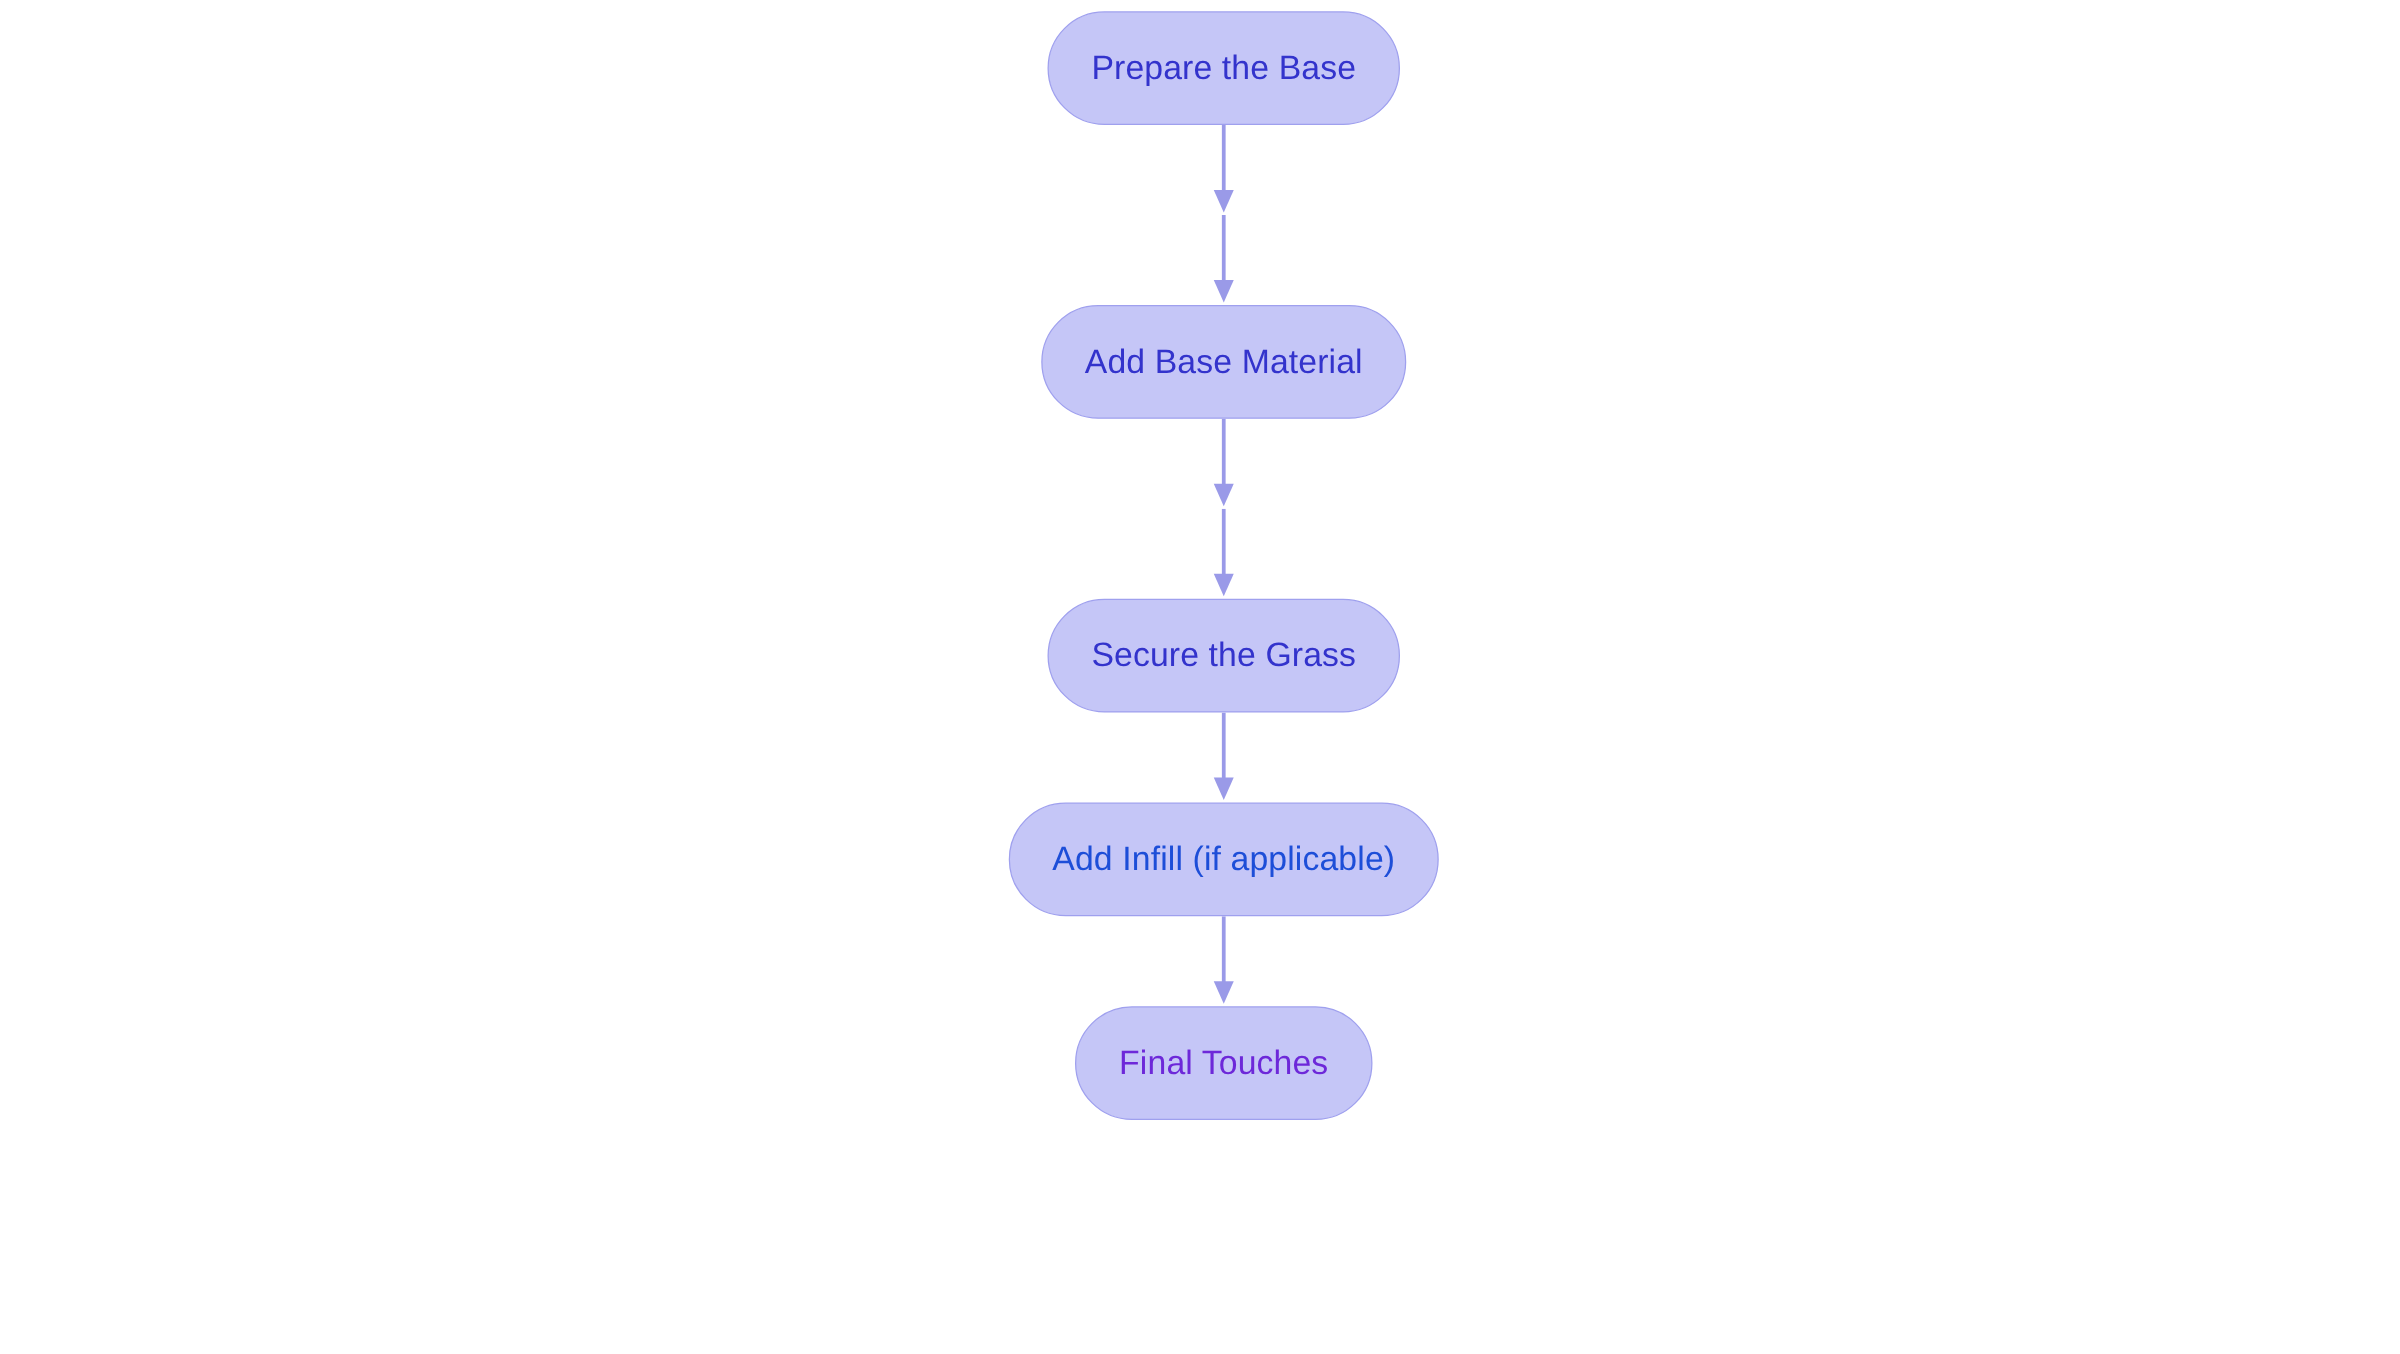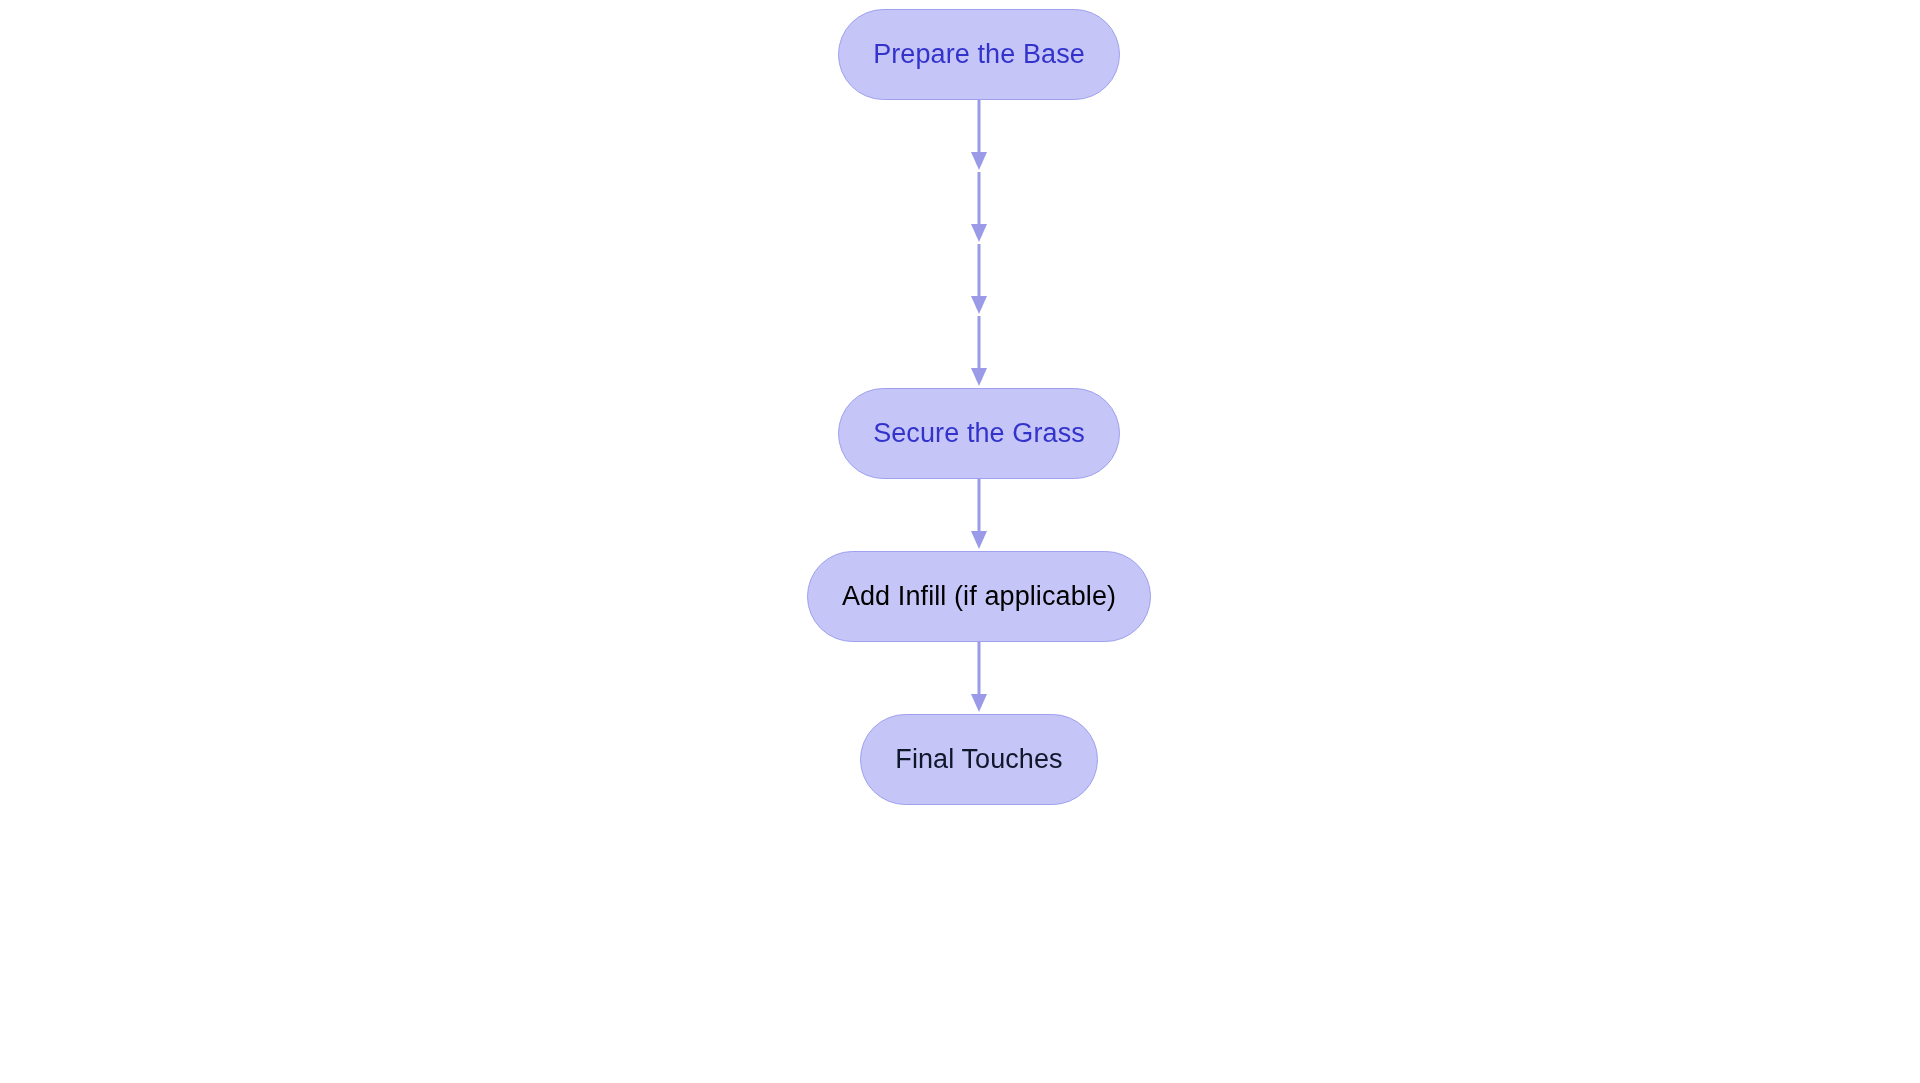--- a/index.html
+++ b/index.html
@@ -79,20 +79,25 @@
   </div>
 
 
   <div class="connector">
     <svg width="20" height="72" viewBox="0 0 20 72" aria-hidden="true">
       <line x1="10" y1="0" x2="10" y2="56" stroke="#9a9ae8" stroke-width="3"></line>
       <polygon points="10,70 2,52 18,52" fill="#9a9ae8"></polygon>
     </svg>
   </div>
 
+  <div class="flow-row">
+    <div class="node" style="background: rgb(197, 198, 247); border-color: rgb(159, 160, 238); color: rgb(51, 51, 204);">
+      <span>Add Base Material</span>
+    </div>
+  </div>
 
   <div class="connector">
     <svg width="20" height="72" viewBox="0 0 20 72" aria-hidden="true">
       <line x1="10" y1="0" x2="10" y2="56" stroke="#9a9ae8" stroke-width="3"></line>
       <polygon points="10,70 2,52 18,52" fill="#9a9ae8"></polygon>
     </svg>
   </div>
 
 
   <div class="connector">
@@ -109,31 +114,31 @@
   </div>
 
   <div class="connector">
     <svg width="20" height="72" viewBox="0 0 20 72" aria-hidden="true">
       <line x1="10" y1="0" x2="10" y2="56" stroke="#9a9ae8" stroke-width="3"></line>
       <polygon points="10,70 2,52 18,52" fill="#9a9ae8"></polygon>
     </svg>
   </div>
 
   <div class="flow-row">
-    <div class="node" style="background: rgb(197, 198, 247); border-color: rgb(159, 160, 238); color: #000000;">
+    <div class="node" style="background: rgb(197, 198, 247); border-color: rgb(159, 160, 238); color: #1d4ed8;">
       <span>Add Infill (if applicable)</span>
     </div>
   </div>
 
   <div class="connector">
     <svg width="20" height="72" viewBox="0 0 20 72" aria-hidden="true">
       <line x1="10" y1="0" x2="10" y2="56" stroke="#9a9ae8" stroke-width="3"></line>
       <polygon points="10,70 2,52 18,52" fill="#9a9ae8"></polygon>
     </svg>
   </div>
 
   <div class="flow-row">
-    <div class="node" style="background: rgb(197, 198, 247); border-color: rgb(159, 160, 238); color: #0f172a;">
+    <div class="node" style="background: rgb(197, 198, 247); border-color: rgb(159, 160, 238); color: #6d28d9;">
       <span>Final Touches</span>
     </div>
   </div>
 
 </div>
 
 </body></html>

